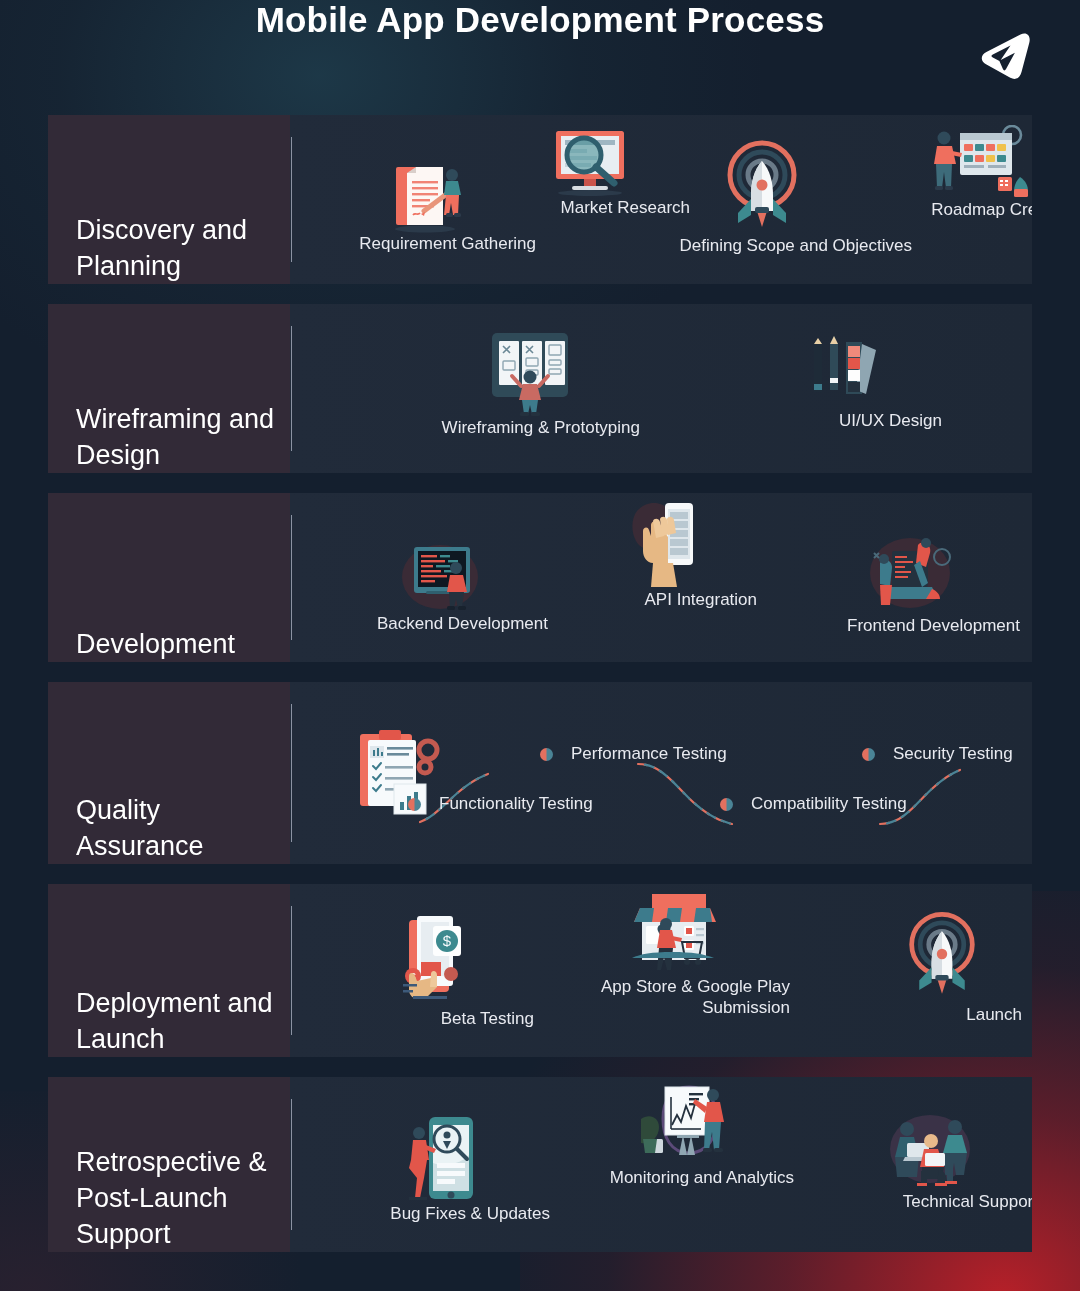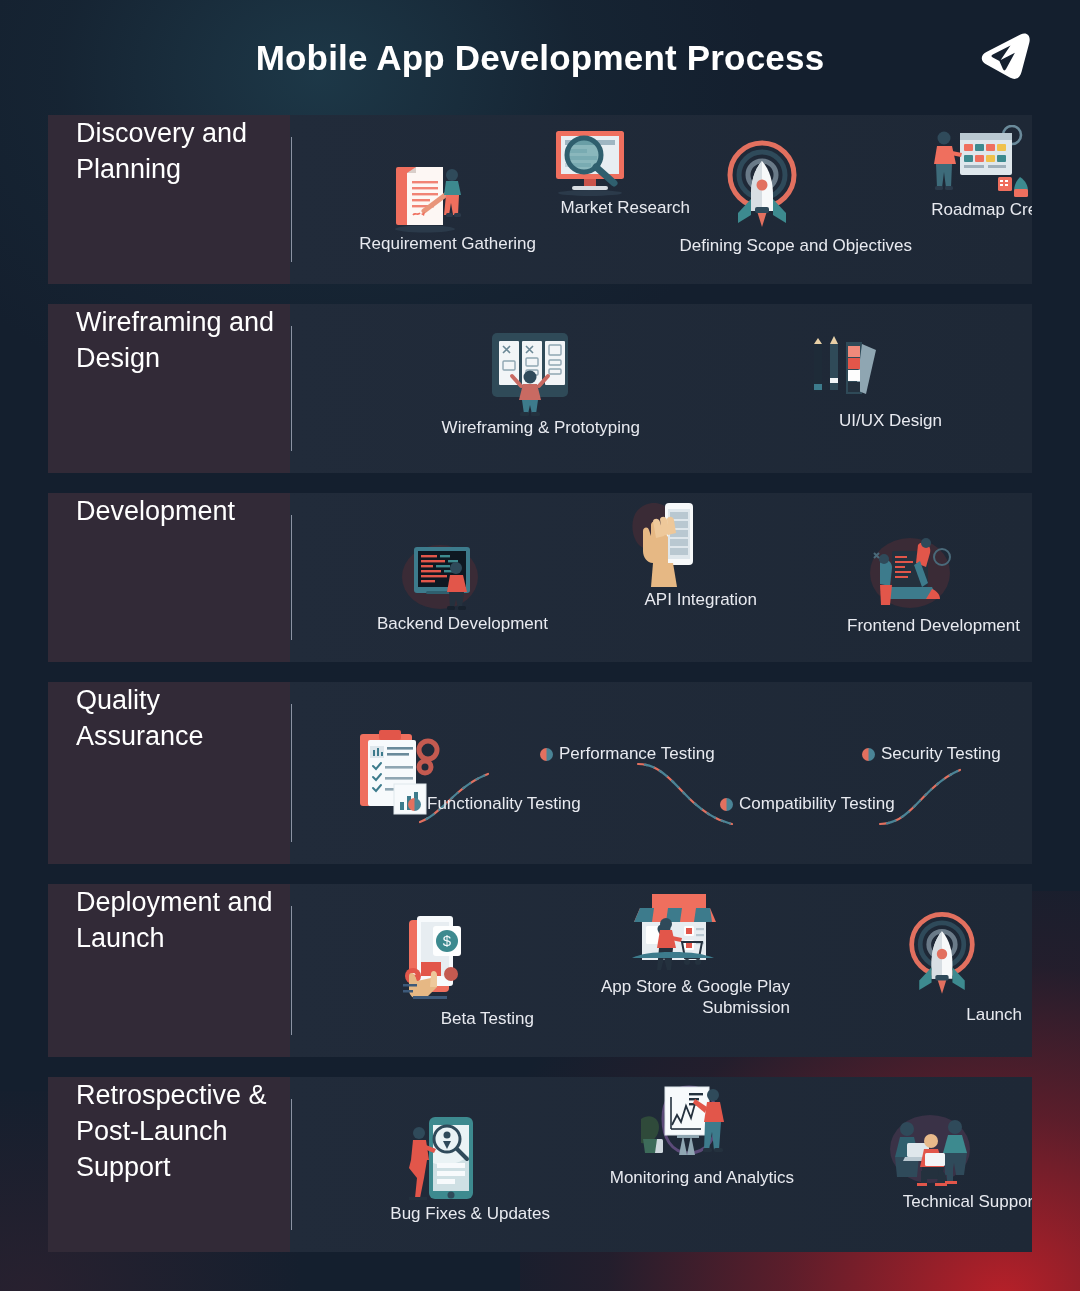--- a/index.html
+++ b/index.html
@@ -23,59 +23,59 @@
   #bg-glow-bottom-left{
     position:absolute; left:0; bottom:0; width:300px; height:200px;
     background:radial-gradient(ellipse at 10% 100%, rgba(60,34,48,.5) 0%, rgba(20,31,46,0) 75%);
     pointer-events:none;
   }
 
   .page{ position:relative; width:1080px; height:1291px; z-index:2; }
 
   header.hdr{
     position:relative; height:115px;
-    display:flex; align-items:center; justify-content:center;
+    display:flex; align-items:flex-start; justify-content:center;
   }
   .hdr-title{
     font-size:35px; font-weight:700; color:#ffffff; letter-spacing:.2px;
     text-align:center;
   }
   .logo{
     position:absolute; right:48px; top:27px; width:56px; height:58px;
   }
 
   .rows{ padding:0 48px; display:flex; flex-direction:column; gap:20px; }
 
   .row{
     position:relative; display:flex; overflow:hidden;
     background:linear-gradient(90deg,#322a37 0%,#322a37 24.6%,#212b3a 24.6%,#1e2836 100%);
   }
   .row-label{
     width:243px; flex:0 0 243px;
-    display:flex; align-items:flex-start;
+    display:flex; align-items:flex-end;
     padding-left:28px; padding-right:10px;
   }
   .row-label-text{
     color:#ffffff; font-size:27px; font-weight:400; line-height:36px;
   }
   .row-body{
     position:relative; flex:1 1 auto;
     border-left:1px solid #8b93a3;
     margin:22px 0;
   }
   .row-body-inner{ position:absolute; inset:-22px 0; }
 
   .item{ position:absolute; text-align:right; }
   .item-label{
     color:#e8eaf0; font-size:17px; line-height:21px; white-space:pre-line;
   }
   .art{ margin:0 auto; display:block; }
 
   
-  .qa-item{ position:absolute; display:flex; align-items:center; gap:6px; }
+  .qa-item{ position:absolute; display:flex; align-items:center; gap:18px; }
   .qa-dot{
     width:13px; height:13px; border-radius:50%; flex:0 0 13px;
     background:linear-gradient(90deg,#e2705f 0%,#e2705f 48%,#4a8496 52%,#4a8496 100%);
   }
   .qa-label{ color:#e8eaf0; font-size:17px; line-height:20px; white-space:nowrap; }
   .qa-curves{ position:absolute; left:0; top:0; }
 </style>
 </head>
 <body>
 

